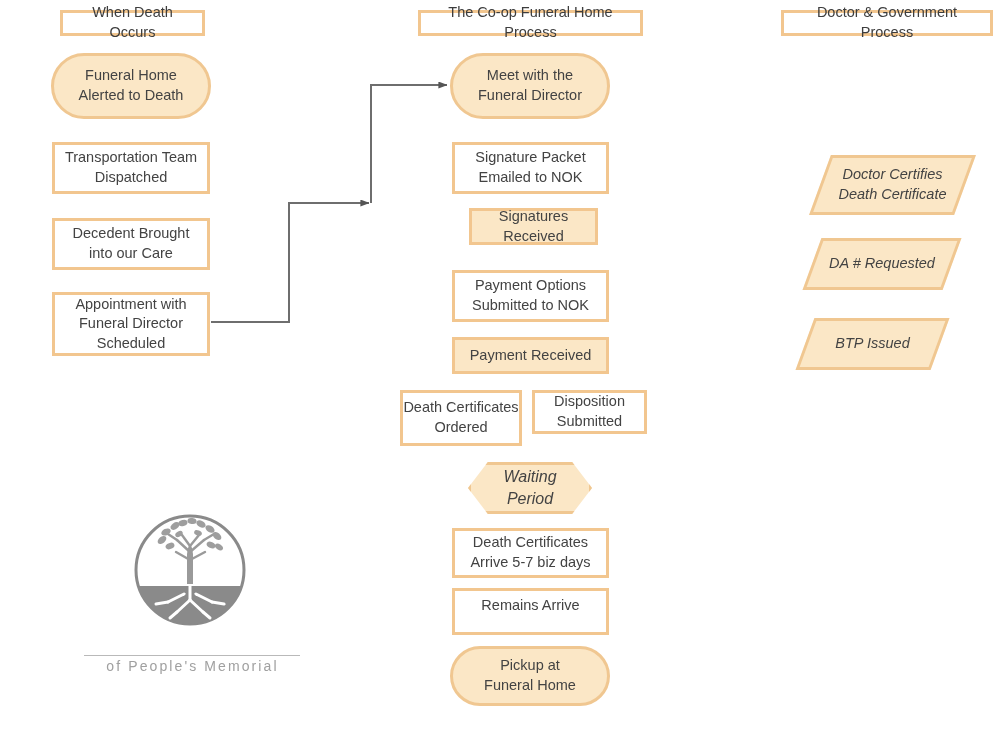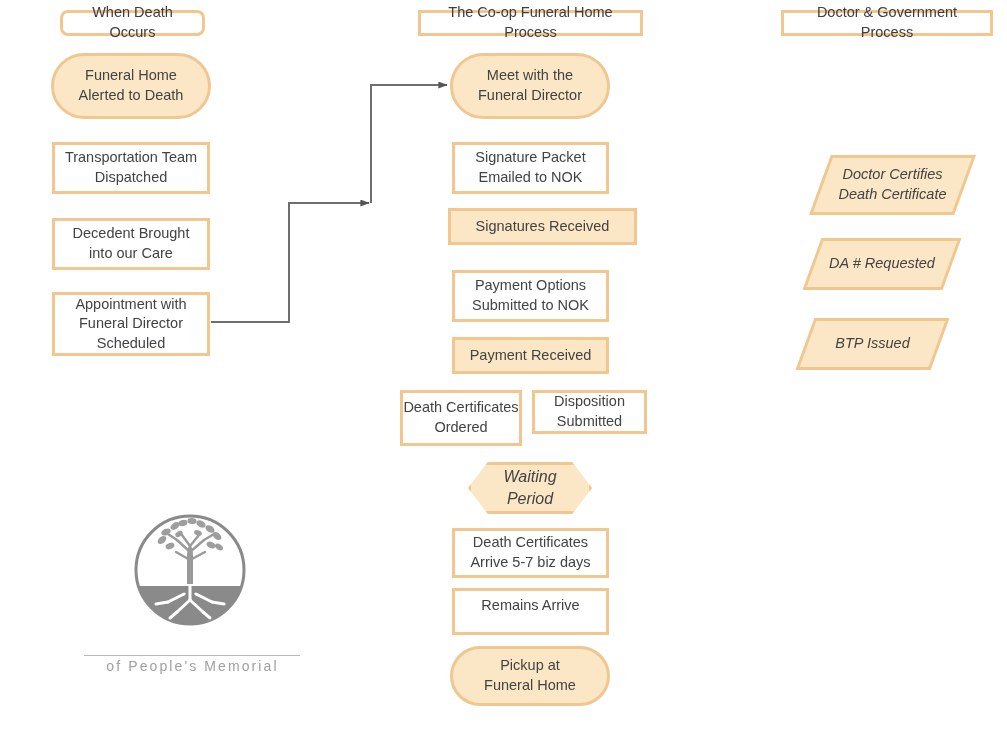--- a/index.html
+++ b/index.html
@@ -153,21 +153,21 @@
     width: 216px;
     height: 1px;
     background: #b9b9b9;
   }
 </style>
 </head>
 <body>
 
 <div id="canvas">
 
-  <div class="node lane-label" style="left:60px; top:10px; width:145px; height:26px;border-radius:8px;">
+  <div class="node lane-label" style="left:60px; top:10px; width:145px; height:26px;">
     <span>When Death Occurs</span>
   </div>
 
   <div class="node lane-label" style="left:418px; top:10px; width:225px; height:26px;">
     <span>The Co-op Funeral Home Process</span>
   </div>
 
   <div class="node lane-label" style="left:781px; top:10px; width:212px; height:26px;">
     <span>Doctor &amp; Government Process</span>
   </div>
@@ -196,21 +196,21 @@
   <div class="node stadium" style="left:450px; top:53px; width:160px; height:66px;">
     <span>Meet with the
 Funeral Director</span>
   </div>
 
   <div class="node box-white" style="left:452px; top:142px; width:157px; height:52px;">
     <span>Signature Packet
 Emailed to NOK</span>
   </div>
 
-  <div class="node box-fill" style="left:448px; top:208px; width:189px; height:37px;">
+  <div class="node box-fill" style="left:469px; top:208px; width:129px; height:37px;">
     <span>Signatures Received</span>
   </div>
 
   <div class="node box-white" style="left:452px; top:270px; width:157px; height:52px;">
     <span>Payment Options
 Submitted to NOK</span>
   </div>
 
   <div class="node box-fill" style="left:452px; top:337px; width:157px; height:37px;">
     <span>Payment Received</span>

